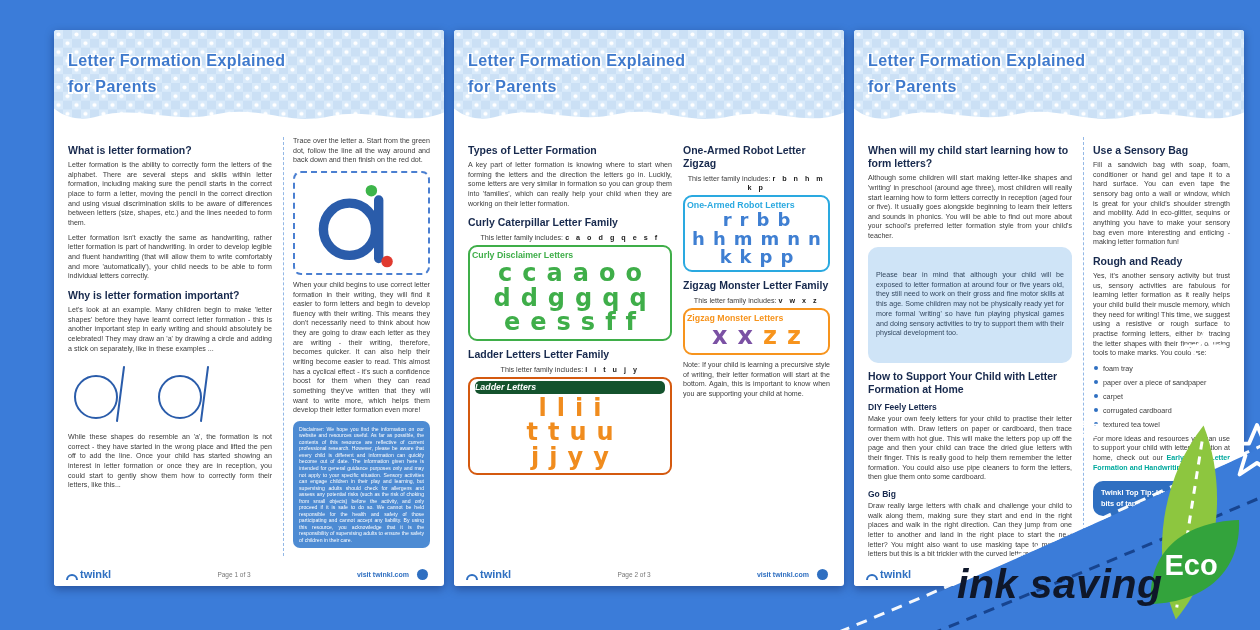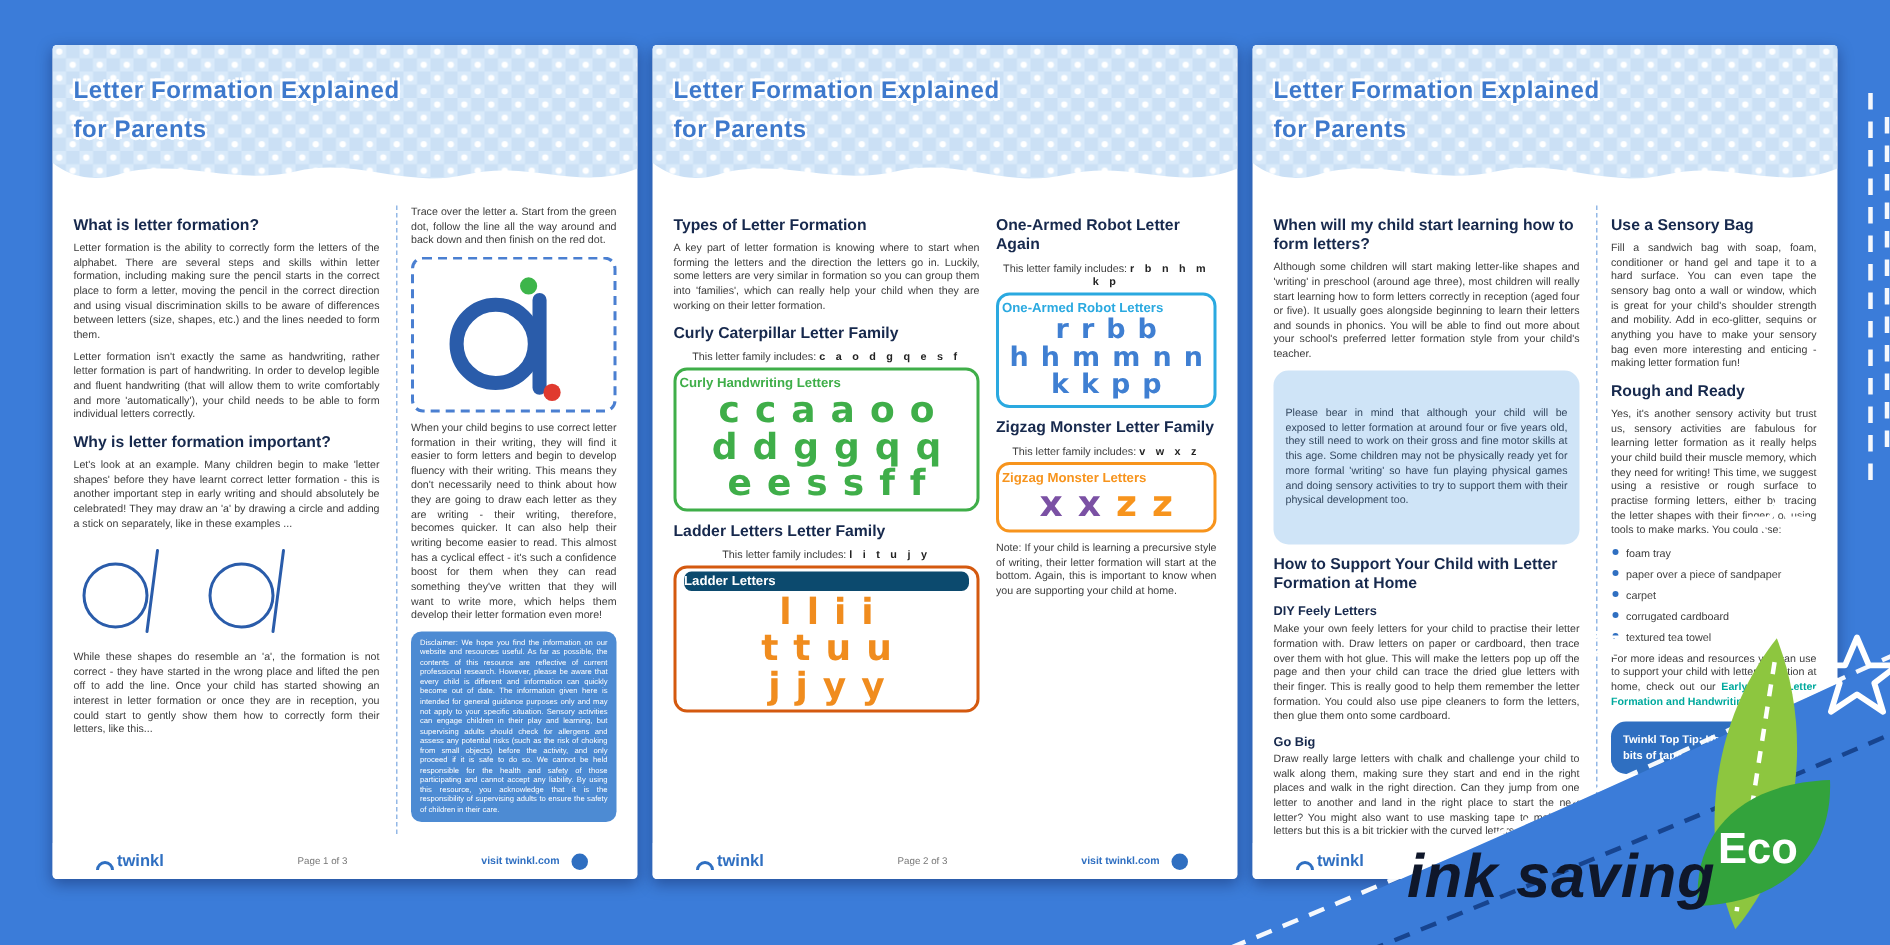--- a/index.html
+++ b/index.html
@@ -1,19 +1,19 @@
 <!DOCTYPE html>
 <html><head>
 <meta charset="utf-8">
 <style>
   * { margin:0; padding:0; box-sizing:border-box; }
   html,body { width:1260px; height:630px; overflow:hidden; }
   body { font-family:"Liberation Sans",sans-serif; background:#3b7cd9; position:relative; }
 
-  .canvas { position:absolute; inset:0; background:#3b7cd9; overflow:hidden; }
+  .canvas { position:absolute; inset:0; background:#3b7cd9; overflow:hidden;margin-left:19px; }
 
   
   .page { position:absolute; top:30px; width:390px; height:556px; background:#fff;
           border-radius:3px; box-shadow:0 3px 10px rgba(0,0,40,.35); z-index:2; overflow:hidden; }
   .page.p1{left:35px} .page.p2{left:435px} .page.p3{left:835px}
 
   .page-header{position:relative;height:102px;}
   .page-header svg{position:absolute;inset:0;width:100%;height:100%;display:block;}
   .page-title{position:absolute;left:14px;top:18px;font-size:16px;font-weight:800;color:#3e79cc;
       line-height:1.6;letter-spacing:.4px;
@@ -40,21 +40,21 @@
   .includes{font-size:7.2px;color:#3c3c3c;margin:1px 0 3px;text-align:center;}
   .includes b{letter-spacing:2.5px;margin-left:2px;color:#222;}
   .family{border:2px solid;border-radius:9px;margin:2px 0 6px;padding:3px 2px 4px;background:#fff;}
   .family .box-title{text-align:left;font-weight:700;font-size:8.8px;margin-bottom:1px;}
   .letter-row{text-align:center;line-height:1.02;}
   .glyph{display:inline-block;font-weight:800;font-size:24px;margin:0 5px;font-family:"DejaVu Sans",sans-serif;}
   .family.curly{border-color:#3fae49}
   .family.curly .box-title{color:#3fae49}
   .family.curly .glyph{color:#3fae49}
   .family.ladder{border-color:#d4590f}
-  .family.ladder .box-title{background:#0c4a6e;color:#fff;border-radius:5px;margin:-1px 3px 2px;padding:1.5px 0;}
+  .family.ladder .box-title{background:#14532d;color:#fff;border-radius:5px;margin:-1px 3px 2px;padding:1.5px 0;font-style:italic;}
   .family.ladder .glyph{color:#f08c1e}
   .family.robot{border-color:#2aa9e0}
   .family.robot .box-title{color:#2aa9e0}
   .family.robot .glyph{color:#3f7fd2;font-size:18px;margin:0 4px;}
   .family.zigzag{border-color:#f7941d}
   .family.zigzag .box-title{color:#f7941d}
   .family.zigzag .glyph{color:#f7941d}
   .family.zigzag .glyph:nth-child(4n+1),.family.zigzag .glyph:nth-child(4n+2){color:#7b51a4}
 
   
@@ -62,21 +62,21 @@
       color:#33475f;margin:4px 0 7px;text-align:justify;}
   .tip-box{background:#2f6fc1;border-radius:10px;padding:7px 8px;font-size:7.4px;line-height:1.4;
       color:#fff;margin-top:8px;font-weight:700;}
   .bullets{list-style:none;margin:2px 0 6px;}
   .bullets li{font-size:7.2px;color:#3c3c3c;margin:5px 0;padding-left:10px;position:relative;}
   .bullets li::before{content:"";position:absolute;left:1px;top:2.5px;width:4px;height:4px;border-radius:50%;background:#2f6fc1;}
   .link{color:#00a99d;font-weight:700;cursor:pointer;}
 
   
   .page-footer{position:absolute;left:0;right:4px;bottom:0;height:24px;display:flex;align-items:center;
-      padding:0 29px;gap:8px;background:#fff;}
+      padding:0 12px;gap:8px;background:#fff;}
   .brand{color:#2f6fc1;font-weight:800;font-size:11px;display:flex;align-items:flex-end;gap:2px;}
   .pagenum{flex:1;text-align:center;font-size:6.5px;color:#777;}
   .visit{font-size:7px;font-weight:700;color:#2f6fc1;cursor:pointer;}
   .badge-dot{width:11px;height:11px;border-radius:50%;background:#2f6fc1;display:inline-block;}
 
   
   .decor{position:absolute;inset:0;z-index:5;pointer-events:none;}
   .dashw{fill:none;stroke:#fff;stroke-width:3;stroke-dasharray:11 8;opacity:.95;}
   .dashn{fill:none;stroke:#17448f;stroke-width:3;stroke-dasharray:11 8;}
   .star-use{fill:none;stroke:#fff;stroke-width:2.6;stroke-linejoin:round;}
@@ -166,37 +166,37 @@
       </div>
     </div>
     <div class="page-body">
       <div class="col main">
         <h2 class="sec">Types of Letter Formation</h2>
         <p class="txt">A key part of letter formation is knowing where to start when forming the letters and the direction the letters go in. Luckily, some letters are very similar in formation so you can group them into 'families', which can really help your child when they are working on their letter formation.</p>
 
         <h2 class="sec">Curly Caterpillar Letter Family</h2>
         <p class="includes"><span>This letter family includes:</span><b>c a o d g q e s f</b></p>
         <div class="family curly">
-          <div class="box-title">Curly Handwriting Letters</div>
+          <div class="box-title">Curly Disclaimer Letters</div>
           <div class="letter-row"><span class="glyph">c</span><span class="glyph">c</span><span class="glyph">a</span><span class="glyph">a</span><span class="glyph">o</span><span class="glyph">o</span></div>
           <div class="letter-row"><span class="glyph">d</span><span class="glyph">d</span><span class="glyph">g</span><span class="glyph">g</span><span class="glyph">q</span><span class="glyph">q</span></div>
           <div class="letter-row"><span class="glyph">e</span><span class="glyph">e</span><span class="glyph">s</span><span class="glyph">s</span><span class="glyph">f</span><span class="glyph">f</span></div>
         </div>
 
         <h2 class="sec">Ladder Letters Letter Family</h2>
         <p class="includes"><span>This letter family includes:</span><b>l i t u j y</b></p>
         <div class="family ladder">
           <div class="box-title">Ladder Letters</div>
           <div class="letter-row"><span class="glyph">l</span><span class="glyph">l</span><span class="glyph">i</span><span class="glyph">i</span></div>
           <div class="letter-row"><span class="glyph">t</span><span class="glyph">t</span><span class="glyph">u</span><span class="glyph">u</span></div>
           <div class="letter-row"><span class="glyph">j</span><span class="glyph">j</span><span class="glyph">y</span><span class="glyph">y</span></div>
         </div>
       </div>
       <div class="col side">
-        <h2 class="sec">One-Armed Robot Letter Again</h2>
+        <h2 class="sec">One-Armed Robot Letter Zigzag</h2>
         <p class="includes"><span>This letter family includes:</span><b>r b n h m k p</b></p>
         <div class="family robot">
           <div class="box-title">One-Armed Robot Letters</div>
           <div class="letter-row"><span class="glyph">r</span><span class="glyph">r</span><span class="glyph">b</span><span class="glyph">b</span></div>
           <div class="letter-row"><span class="glyph">h</span><span class="glyph">h</span><span class="glyph">m</span><span class="glyph">m</span><span class="glyph">n</span><span class="glyph">n</span></div>
           <div class="letter-row"><span class="glyph">k</span><span class="glyph">k</span><span class="glyph">p</span><span class="glyph">p</span></div>
         </div>
 
         <h2 class="sec">Zigzag Monster Letter Family</h2>
         <p class="includes"><span>This letter family includes:</span><b>v w x z</b></p>

